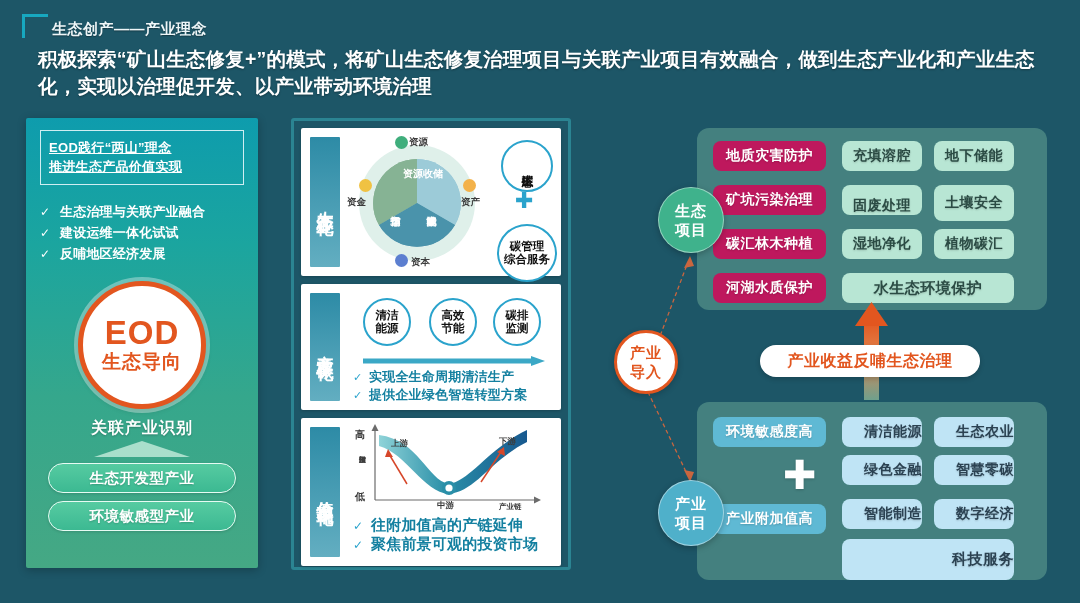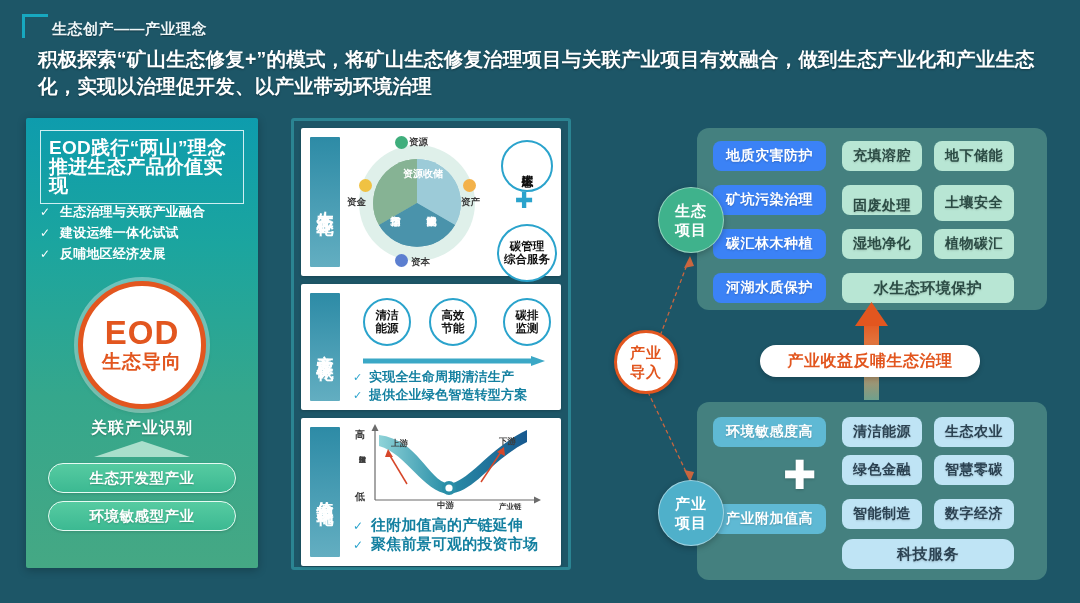--- a/index.html
+++ b/index.html
@@ -37,22 +37,23 @@
     position: absolute; left: 26px; top: 118px; width: 232px; height: 450px;
     background: linear-gradient(180deg, #0e9cad 0%, #1ba59f 28%, #35a78c 62%, #45a884 100%);
     border-radius: 2px;
     box-shadow: 0 2px 8px rgba(0,0,0,.25);
   }
   #left-title-box {
     position: absolute; left: 14px; top: 12px; width: 204px;
     border: 1.6px solid #cfeef2; padding: 7px 4px 8px 8px;
   }
   #left-title-box div {
-    color: #ffffff; font-size: 19px; font-weight: bold; line-height: 19px;
+    color: #ffffff; font-size: 13px; font-weight: bold; line-height: 19px;
     letter-spacing: .3px;
+    text-decoration: underline;
   }
   .lp-bullets { position: absolute; left: 14px; top: 85px; width: 210px; }
   .lp-bullet { display: flex; align-items: baseline; margin-bottom: 3px; }
   .lp-check { color: #ffffff; font-size: 12px; width: 20px; flex: 0 0 20px; }
   .lp-text { color: #ffffff; font-size: 13px; font-weight: bold; letter-spacing: .2px; }
 
   #eod-circle {
     position: absolute; left: 52px; top: 163px; width: 128px; height: 128px;
     border-radius: 50%;
     background: #ffffff;
@@ -135,21 +136,21 @@
     color: #2aa3cc; font-size: 22px; font-weight: bold; line-height: 22px;
   }
 
   
   .z-circle {
     position: absolute; top: 14px; width: 48px; height: 48px; border-radius: 50%;
     border: 2.4px solid #2aa3cc; background: #ffffff;
     display: flex; flex-direction: column; align-items: center; justify-content: center;
     color: #111111; font-size: 11.5px; font-weight: bold; line-height: 13px;
   }
-  #z1 { left: 62px; } #z2 { left: 128px; } #z3 { left: 202px; align-items: center; }
+  #z1 { left: 62px; } #z2 { left: 128px; } #z3 { left: 192px; align-items: center; }
   #z-arrow { position: absolute; left: 62px; top: 72px; width: 182px; height: 10px; }
   .z-bullets { position: absolute; left: 52px; top: 84px; }
   .z-bullet { display: flex; align-items: baseline; }
   .z-check { color: #2aa3cc; font-size: 11px; width: 16px; flex: 0 0 16px; }
   .z-text { color: #1480a0; font-size: 13px; font-weight: bold; letter-spacing: .2px; }
 
   
   #smile-wrap { position: absolute; left: 48px; top: 4px; width: 200px; height: 92px; }
   .v-bullets { position: absolute; left: 52px; top: 98px; }
   .v-bullet { display: flex; align-items: baseline; }
@@ -182,24 +183,24 @@
   }
   #eco-panel { left: 697px; top: 128px; width: 350px; height: 182px; }
   #ind-panel { left: 697px; top: 402px; width: 350px; height: 178px; }
 
   .tag {
     position: absolute; border-radius: 8px;
     display: flex; align-items: center; justify-content: center;
     font-weight: bold; letter-spacing: .5px;
     text-shadow: 0 1px 2px rgba(0,0,0,.18);
   }
-  .tag-green-dark { background: #3b82f6; color: #ffffff; font-size: 14px; }
+  .tag-green-dark { background: #be185d; color: #ffffff; font-size: 14px; }
   .tag-green-light { background: #b8e6d4; color: #2b4b44; font-size: 14px; }
   .tag-blue-dark { background: #5fb9d4; color: #ffffff; font-size: 14px; }
-  .tag-blue-light { background: #bfe4f5; color: #2b4252; font-size: 14px; }
+  .tag-blue-light { background: #bfe4f5; color: #2b4252; font-size: 14px; justify-content: flex-end; }
 
   #plus-big {
     position: absolute; left: 783px; top: 455px;
     color: #ffffff; font-size: 40px; font-weight: bold; line-height: 40px;
     text-shadow: 0 1px 3px rgba(0,0,0,.2);
   }
 
   #feedback-banner {
     position: absolute; left: 760px; top: 345px; width: 220px; height: 32px;
     background: #ffffff; border-radius: 16px;
@@ -480,21 +481,21 @@
   </div>
   <div class="tag tag-blue-light" style="left:237px; top:53px; width:80px; height:30px;">
     <span>智慧零碳</span>
   </div>
   <div class="tag tag-blue-light" style="left:145px; top:97px; width:80px; height:30px;">
     <span>智能制造</span>
   </div>
   <div class="tag tag-blue-light" style="left:237px; top:97px; width:80px; height:30px;">
     <span>数字经济</span>
   </div>
-  <div class="tag tag-blue-light" style="left:145px; top:137px; width:172px; height:30px; font-size:15px;border-radius:11px;">
+  <div class="tag tag-blue-light" style="left:145px; top:137px; width:172px; height:41px; font-size:15px;">
     <span>科技服务</span>
   </div>
 </div>
 
 <div id="plus-big">✚</div>
 
 <div class="hub-circle" id="hub-ind">
   <span>产业</span>
   <span>项目</span>
 </div>

